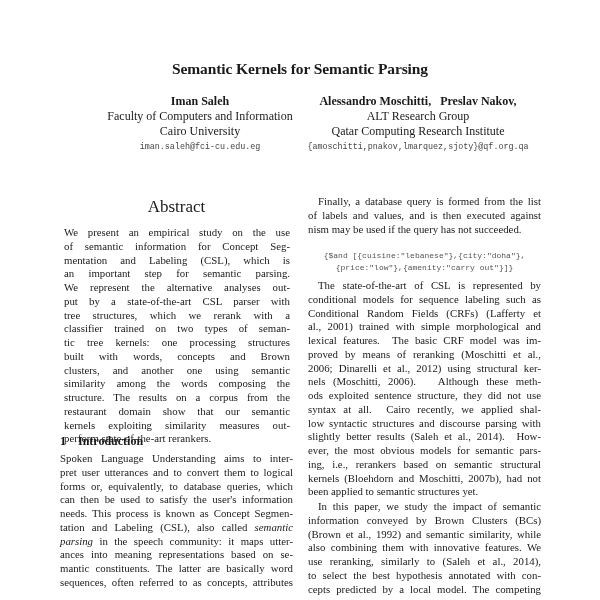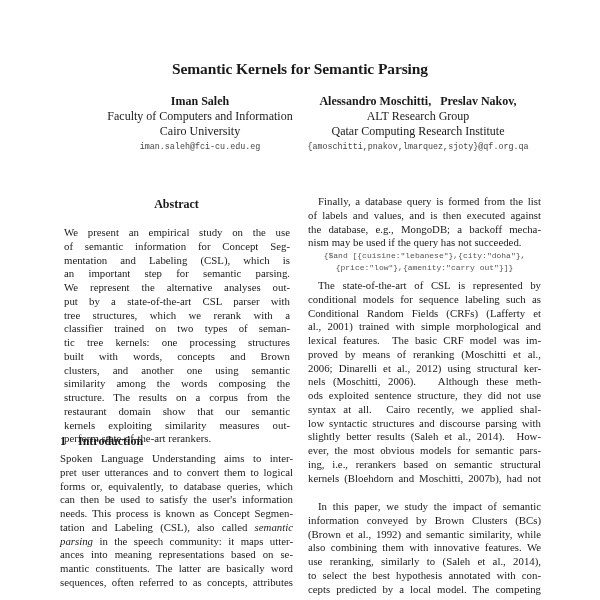--- a/index.html
+++ b/index.html
@@ -13,21 +13,21 @@
       position: absolute; top: 60px; left: 0; width: 600px; text-align: center;
       font-weight: bold; font-size: 15.5px; letter-spacing: -0.1px;
     }
     .author-block { position: absolute; text-align: center; line-height: 15px; }
     .author-left { left: 80px; width: 240px; top: 94px; }
     .author-right { left: 268px; width: 300px; top: 94px; }
     .author-name { font-weight: bold; font-size: 12px; }
     .affil { font-size: 12px; }
     .email { font-family: "Liberation Mono", "DejaVu Sans Mono", monospace; font-size: 8.4px; color: #444; line-height: 16px; }
 
-    .abstract-heading { position: absolute; top: 197px; left: 60px; width: 233px; text-align: center; font-weight: bold; font-size: 12px; }
+    .abstract-heading { position: absolute; top: 197px; left: 60px; width: 233px; text-align: center; font-weight: normal; font-size: 17px; }
     .abstract-body { position: absolute; top: 214px; left: 64px; width: 226px; font-size: 10.8px; line-height: 13.75px; text-align: justify; hyphens: manual; margin-top: 12px; }
 
     .section-heading { position: absolute; top: 434px; left: 60px; width: 233px; font-weight: bold; font-size: 12px; }
     .section-heading .num { display: inline-block; width: 18px; }
 
     .intro-body { position: absolute; top: 452px; left: 60px; width: 233px; font-size: 10.8px; line-height: 13.75px; text-align: justify; }
 
     .right-body-1 { position: absolute; top: 195px; left: 308px; width: 233px; font-size: 10.8px; line-height: 13.75px; text-align: justify; }
     .code-block {
       position: absolute; top: 250px; left: 308px; width: 233px; text-align: center;
@@ -94,21 +94,20 @@
       <span class="line" style="white-space: pre;">tation and Labeling (CSL), also called <em>semantic</em></span>
       <span class="line" style="white-space: pre;"><em>parsing</em> in the speech community: it maps utter-</span>
       <span class="line" style="white-space: pre;">ances into meaning representations based on se-</span>
       <span class="line" style="white-space: pre;">mantic constituents. The latter are basically word</span>
       <span class="line" style="white-space: pre;">sequences, often referred to as concepts, attributes</span>
     </div>
 
   <div class="right-body-1" id="rp1">
       <span class="line indent" style="white-space: pre;">Finally, a database query is formed from the list</span>
       <span class="line" style="white-space: pre;">of labels and values, and is then executed against</span>
-      <span class="line" style="white-space: pre;">the database, e.g., MongoDB; a backoff mecha-</span>
       <span class="line last" style="white-space: pre;">nism may be used if the query has not succeeded.</span>
     </div>
   <div class="code-block">
     <div style="white-space:pre;">{$and [{cuisine:"lebanese"},{city:"doha"},</div>
     <div style="white-space:pre;">{price:"low"},{amenity:"carry out"}]}</div>
   </div>
   <div class="right-body-2" id="rp2">
       <span class="line indent" style="white-space: pre;">The state-of-the-art of CSL is represented by</span>
       <span class="line" style="white-space: pre;">conditional models for sequence labeling such as</span>
       <span class="line" style="white-space: pre;">Conditional Random Fields (CRFs) (Lafferty et</span>
@@ -117,20 +116,21 @@
       <span class="line" style="white-space: pre;">proved by means of reranking (Moschitti et al.,</span>
       <span class="line" style="white-space: pre;">2006; Dinarelli et al., 2012) using structural ker-</span>
       <span class="line" style="white-space: pre;">nels (Moschitti, 2006).   Although these meth-</span>
       <span class="line" style="white-space: pre;">ods exploited sentence structure, they did not use</span>
       <span class="line" style="white-space: pre;">syntax at all.  Cairo recently, we applied shal-</span>
       <span class="line" style="white-space: pre;">low syntactic structures and discourse parsing with</span>
       <span class="line" style="white-space: pre;">slightly better results (Saleh et al., 2014).  How-</span>
       <span class="line" style="white-space: pre;">ever, the most obvious models for semantic pars-</span>
       <span class="line" style="white-space: pre;">ing, i.e., rerankers based on semantic structural</span>
       <span class="line" style="white-space: pre;">kernels (Bloehdorn and Moschitti, 2007b), had not</span>
+      <span class="line last" style="white-space: pre;">been applied to semantic structures yet.</span>
     </div>
   <div class="right-body-3" id="rp3">
       <span class="line indent" style="white-space: pre;">In this paper, we study the impact of semantic</span>
       <span class="line" style="white-space: pre;">information conveyed by Brown Clusters (BCs)</span>
       <span class="line" style="white-space: pre;">(Brown et al., 1992) and semantic similarity, while</span>
       <span class="line" style="white-space: pre;">also combining them with innovative features. We</span>
       <span class="line" style="white-space: pre;">use reranking, similarly to (Saleh et al., 2014),</span>
       <span class="line" style="white-space: pre;">to select the best hypothesis annotated with con-</span>
       <span class="line" style="white-space: pre;">cepts predicted by a local model. The competing</span>
     </div>

